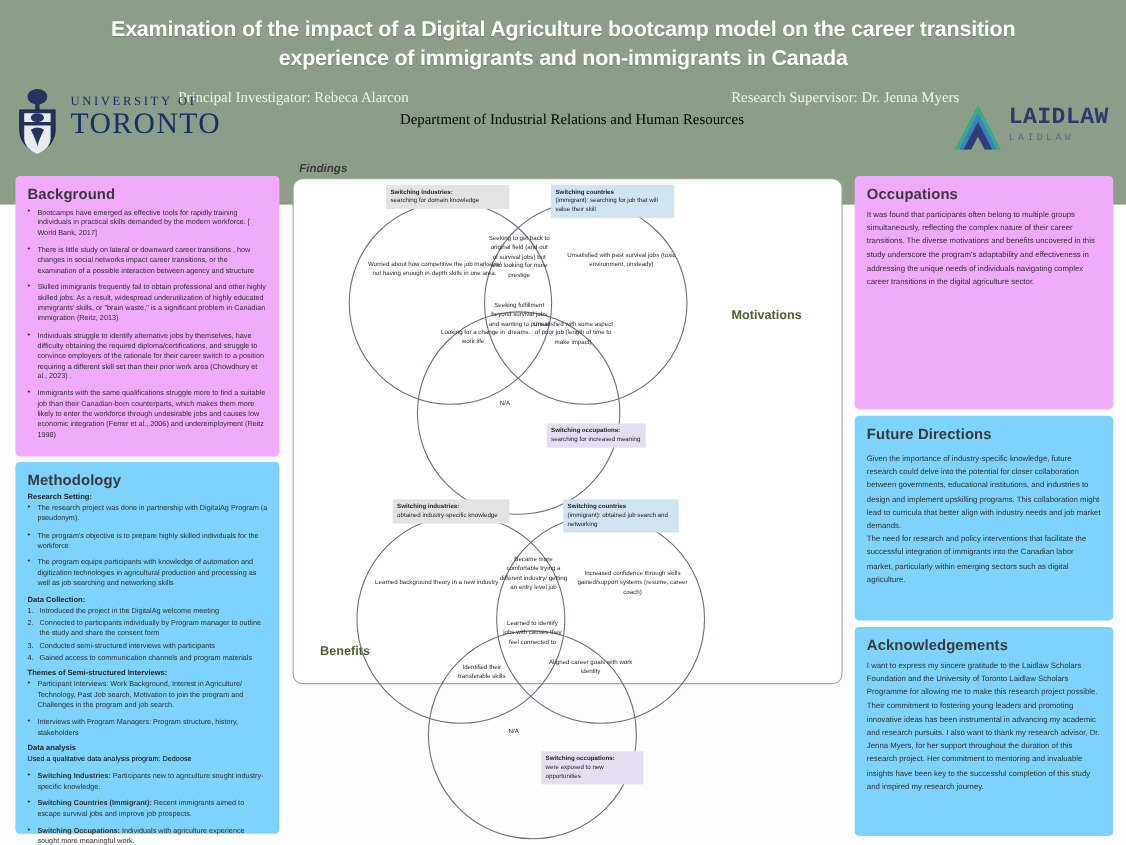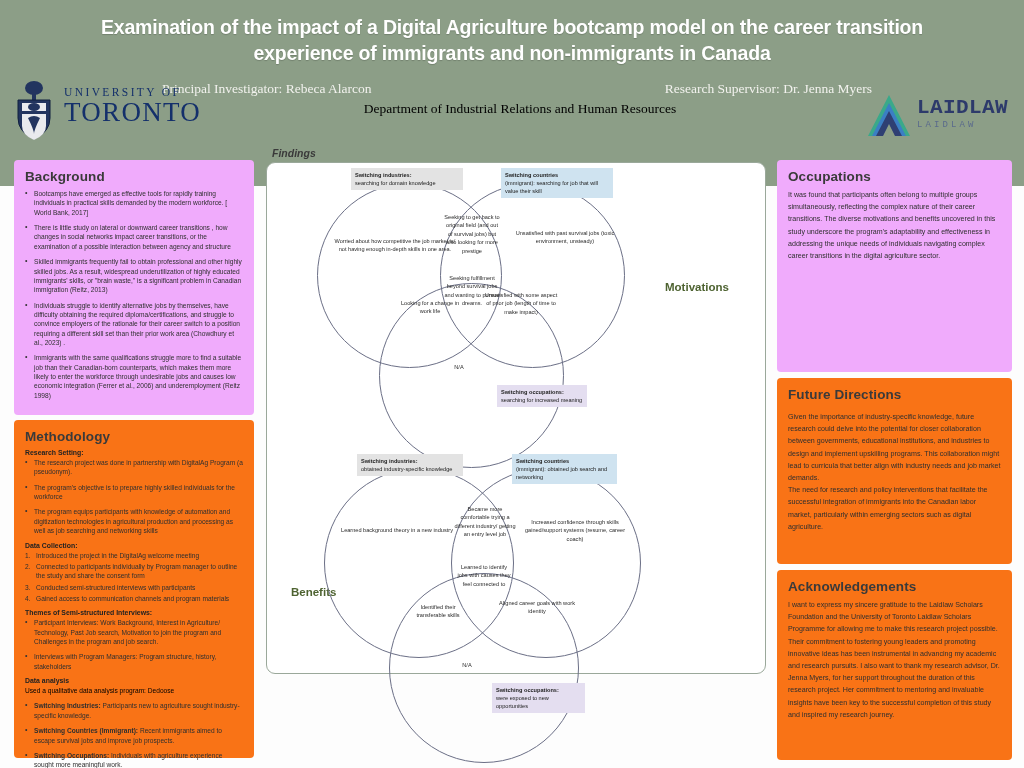--- a/index.html
+++ b/index.html
@@ -50,21 +50,21 @@
 
   
   .panel { position:absolute; border-radius:4px; padding:9px 11px 10px 11px; }
   .panel h2 {
     font-size:13.5px; font-weight:bold; color:#3a3a3a;
     margin-bottom:5px; letter-spacing:0.1px;
   }
   .panel p, .panel li { color:#2f2f2f; }
 
   .blue  { background:#f0abfc; }
-  .grey  { background:#f97316; }
+  .grey  { background:#7dd3fc; }
 
   .bg-panel   { left:14px;  top:160px; width:240px; height:255px; }
   .meth-panel { left:14px;  top:420px; width:240px; height:338px; }
   .conc-panel { left:777px; top:160px; width:235px; height:212px; }
   .future-panel{left:777px; top:378px; width:235px; height:186px; }
   .ack-panel  { left:777px; top:570px; width:235px; height:190px; }
 
   ul.bullets { list-style:none; }
   ul.bullets > li {
     position:relative; padding-left:9px; margin-bottom:6px;
@@ -89,21 +89,21 @@
 
   .body-text { font-size:7.1px; line-height:1.72; color:#2a2a2a; }
   .body-text.pgap { margin-top:9px; }
 
   
   .findings-label {
     position:absolute; left:272px; top:147px;
     font-size:10.5px; font-weight:bold; color:#3a3a3a;font-style:italic;
   }
   .findings-box {
-    position:absolute; left:266px; top:162px; width:500px; height:512px;
+    position:absolute; left:266px; top:162px; width:500px; height:460px;
     border:1px solid #9aa89a; border-radius:9px; background:#ffffff;
   }
 
   .venn { position:absolute; }
   .circle {
     position:absolute; border:0.8px solid #6b6f86; border-radius:50%;
     background:transparent;
   }
   .venn-text {
     position:absolute; text-align:center; color:#2b2b2b;

